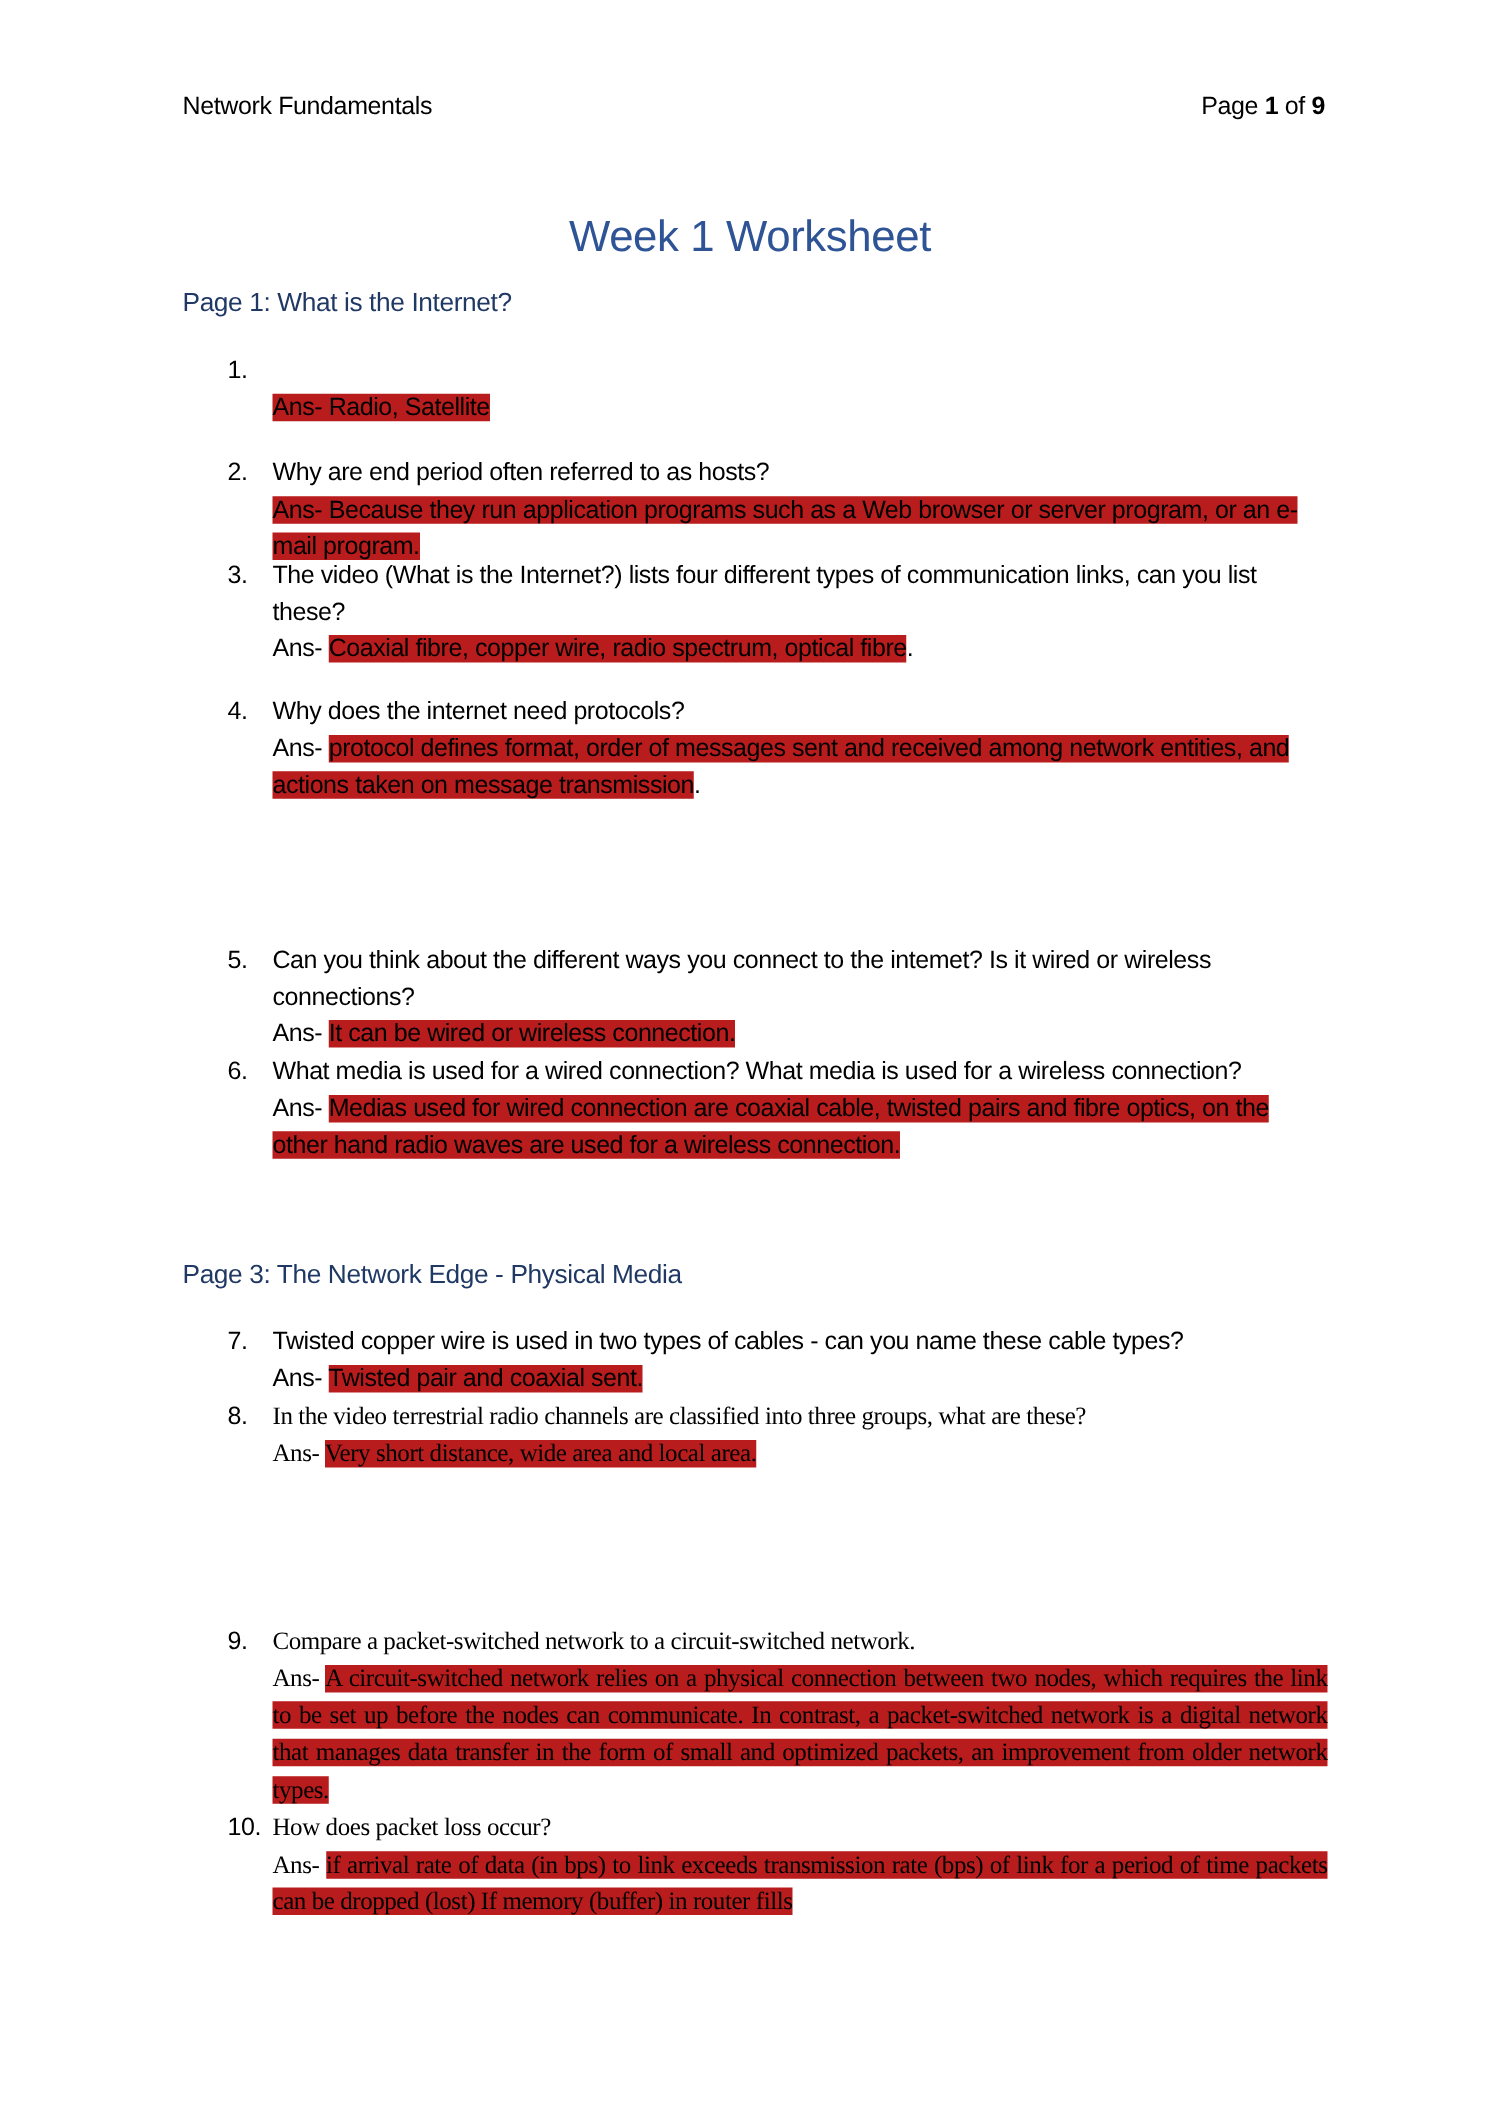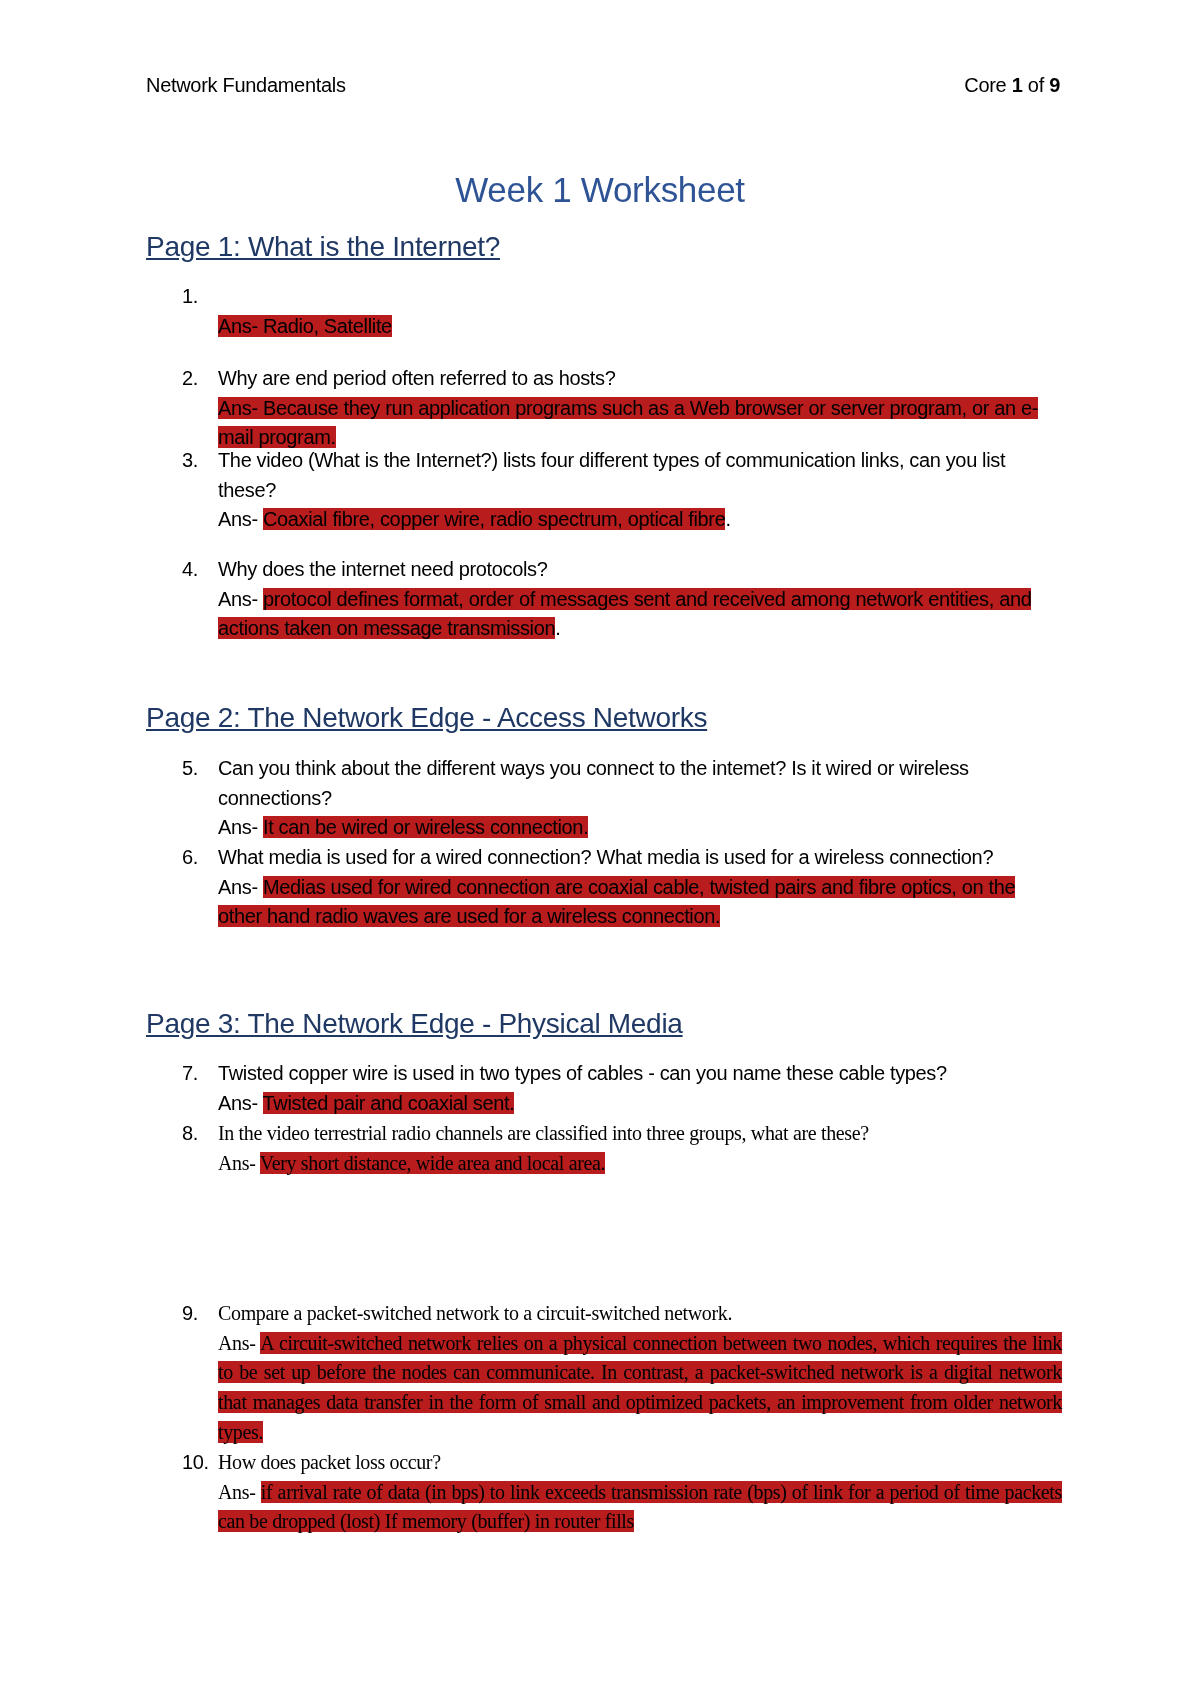--- a/index.html
+++ b/index.html
@@ -4,36 +4,36 @@
 <style>
   html, body { margin: 0; padding: 0; background: #ffffff; }
   body { width: 1200px; height: 1696px; position: relative; overflow: hidden;
          font-family: "Liberation Sans", sans-serif; color: #000; }
   .page { position: absolute; left: 0; top: 0; width: 1200px; height: 1696px; }
   .header { position: absolute; left: 146px; right: 140px; top: 74px; height: 28px;
             font-size: 20px; display: flex; justify-content: space-between; letter-spacing: -0.3px; }
   .header b { font-weight: bold; }
   .title { position: absolute; left: 0; right: 0; top: 170px; text-align: center;
            font-size: 35px; color: #2f5496; letter-spacing: -0.3px; }
-  .section { position: absolute; left: 146px; font-size: 28px; color: #1f3864; letter-spacing: -0.3px; text-decoration: underline; }
+  .section { position: absolute; left: 146px; font-size: 21px; color: #1f3864; letter-spacing: -0.3px; }
   .q { position: absolute; left: 182px; width: 880px; font-size: 20px; line-height: 29.7px; letter-spacing: -0.35px; }
   .q .num { position: absolute; left: 0; width: 34px; }
   .q .body { margin-left: 36px; }
   .hl { background: #b91c1c; }
   .justify { text-align: justify; text-align-last: left; font-family: Liberation Serif, serif; }
 </style>
 </head>
 <body>
 
 <div class="page">
 
   <div class="header">
     <span>Network Fundamentals</span>
     <span>
-      <span>Core</span>
+      <span>Page</span>
       <b>1</b>
       <span>of</span>
       <b>9</b>
     </span>
   </div>
 
   <div class="title">Week 1 Worksheet</div>
 
   <div class="section" style="top:231px">Page 1: What is the Internet?</div>
 
@@ -62,21 +62,20 @@
   </div>
 
   <div class="q" style="top:555px">
     <span class="num">4.</span>
     <div class="body">
       <span>Why does the internet need protocols?</span><br>
       <span>Ans- </span><span class="hl">protocol defines format, order of messages sent and received among network entities, and actions taken on message transmission</span><span>.</span>
     </div>
   </div>
 
-  <div class="section" style="top:702px">Page 2: The Network Edge - Access Networks</div>
 
   <div class="q" style="top:754px">
     <span class="num">5.</span>
     <div class="body">
       <span>Can you think about the different ways you connect to the intemet? Is it wired or wireless connections?</span><br>
       <span>Ans- </span><span class="hl">It can be wired or wireless connection.</span>
     </div>
   </div>
 
   <div class="q" style="top:843px">

